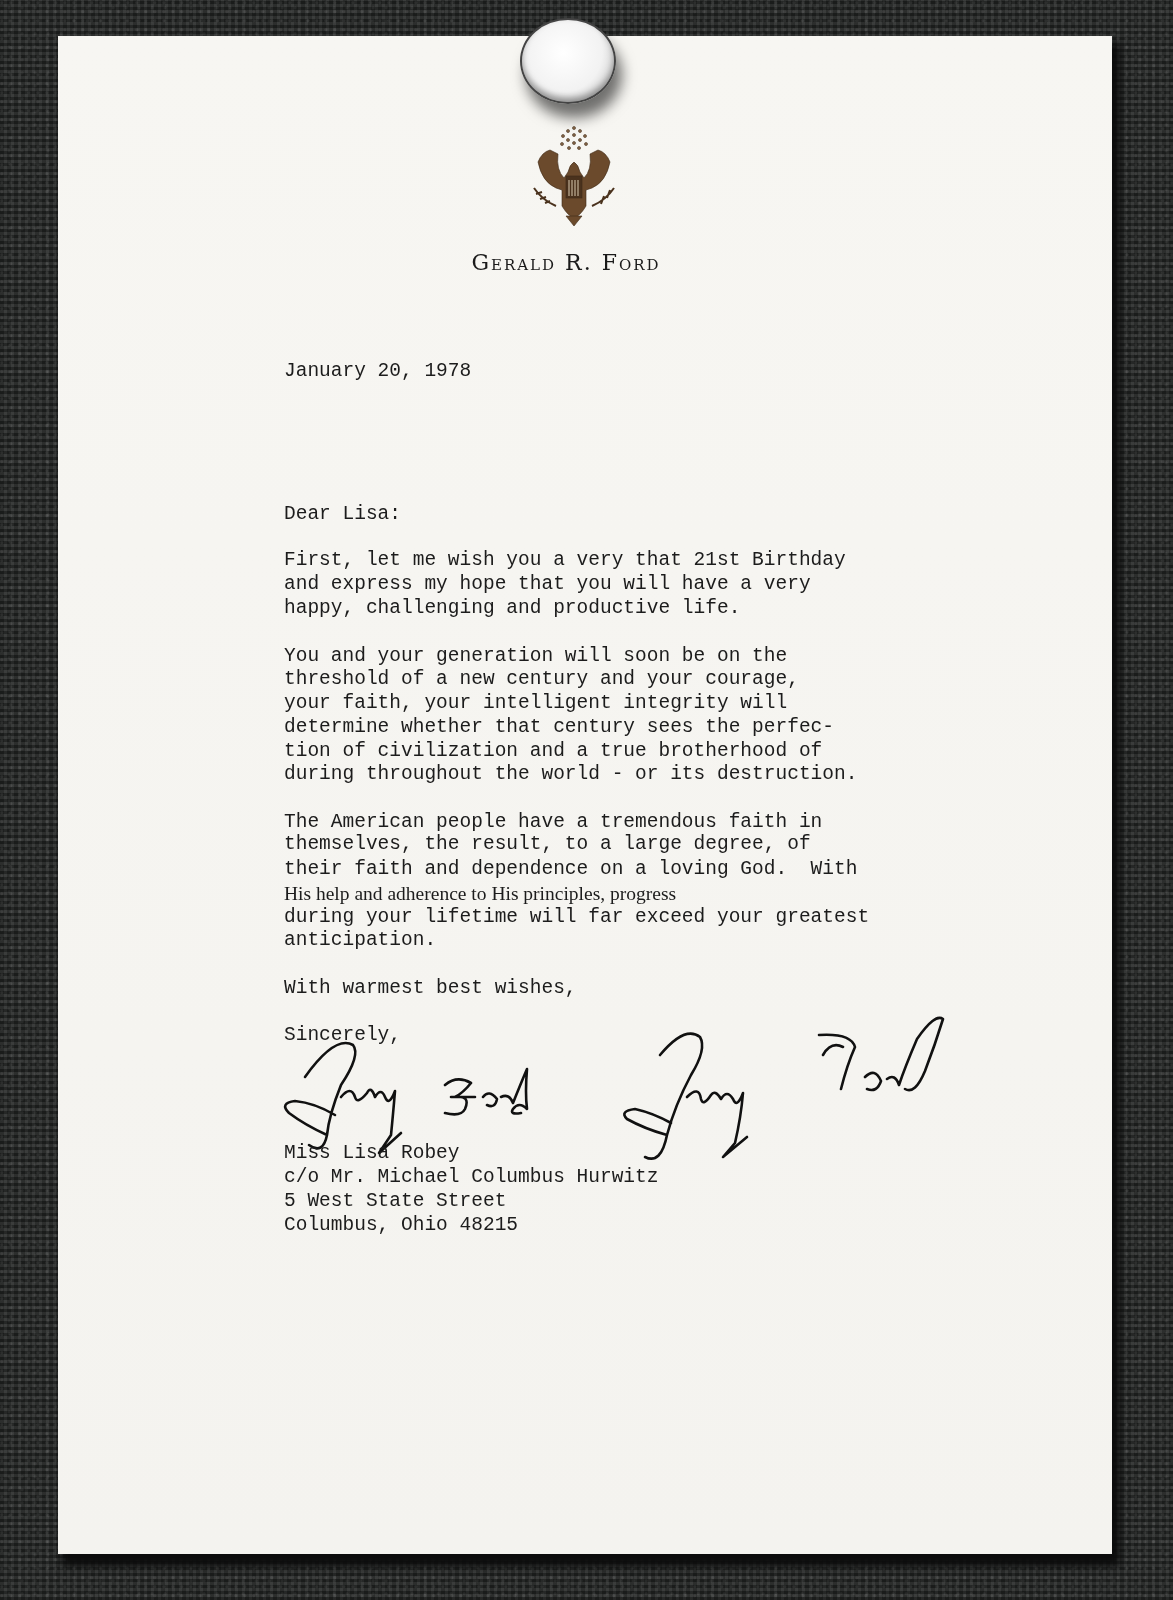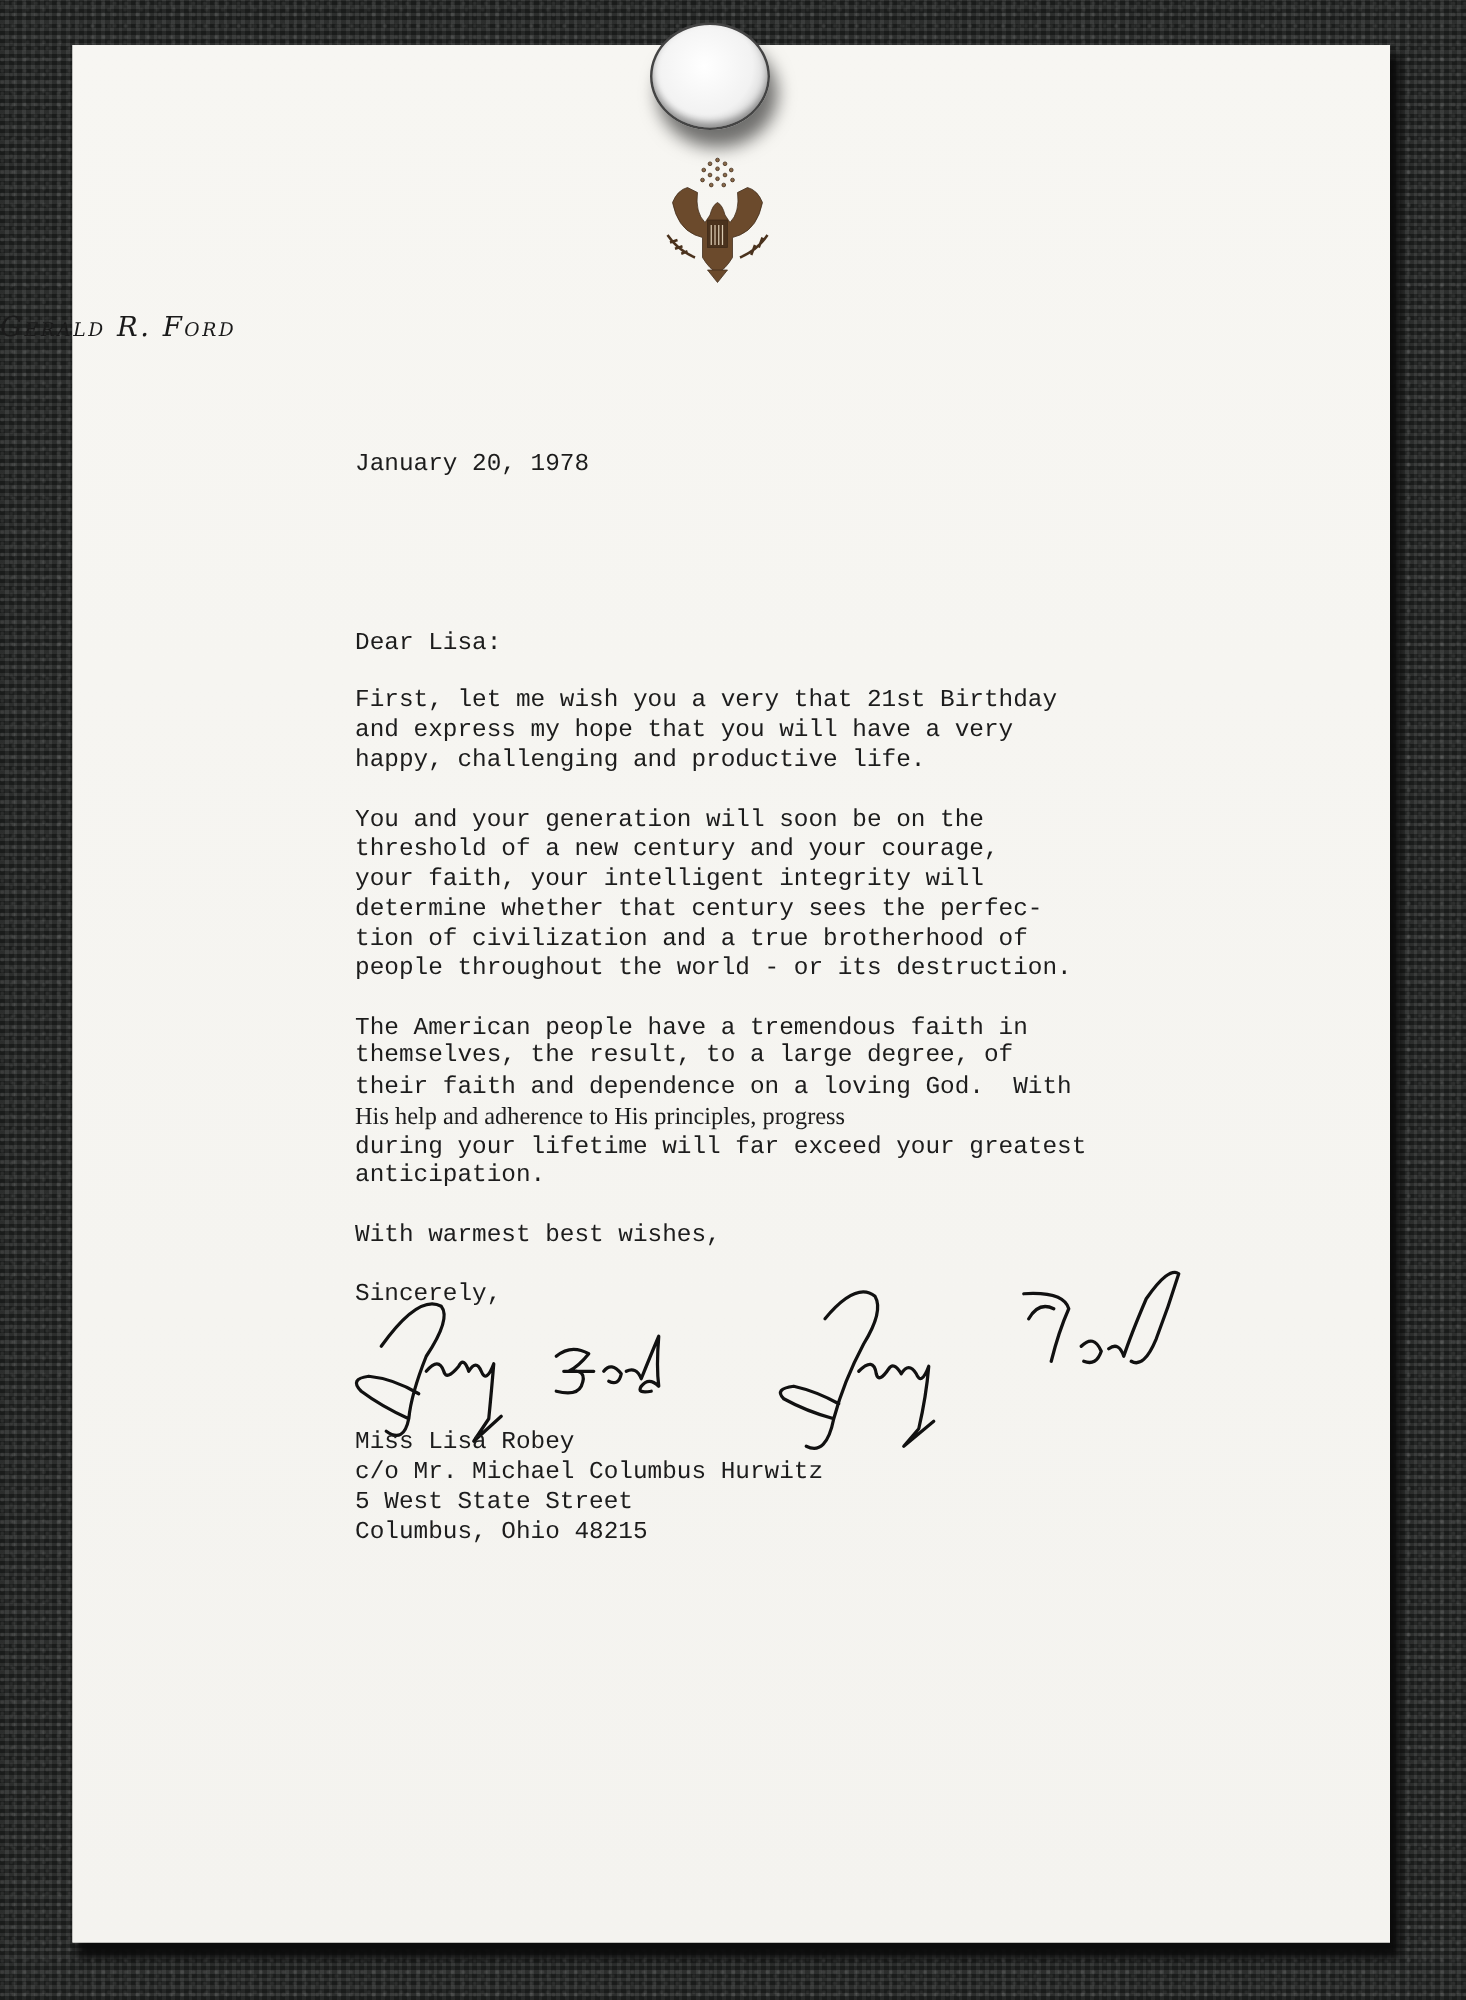--- a/index.html
+++ b/index.html
@@ -26,24 +26,23 @@
     position:absolute; left:520px; top:18px; width:92px; height:82px;
     border-radius:50%;
     background: radial-gradient(circle at 45% 40%, #ffffff 0%, #f2f2f2 55%, #cfcfcf 80%, #8a8a8a 100%);
     box-shadow: 6px 14px 14px rgba(0,0,0,0.55), inset 0 -4px 6px rgba(0,0,0,0.35);
     border:2px solid #444;
   }
   .seal {
     position:absolute; left:528px; top:120px; width:92px; height:108px;
   }
   .letterhead {
-    position:absolute; left:0; width:1132px; top:250px; 
+    position:absolute; left:0; width:1132px; top:250px; text-align:center;
     font-family:"DejaVu Serif", serif; font-size:22px; letter-spacing:2px; color:#1a1a1a;
     font-variant:small-caps;
-    font-style:italic;
   }
   .typed {
     position:absolute; left:284px;
     font-family:"Liberation Mono", monospace; font-size:19.5px; color:#1c1c1c;
     line-height:23.8px; white-space:pre;
   }
   .sig {
     position:absolute; left:275px; top:1005px; width:700px; height:170px;
   }
 </style>
@@ -96,21 +95,21 @@
   <div class="typed" style="top:573px;">and express my hope that you will have a very</div>
   <div class="typed" style="top:597px;text-align:right;">happy, challenging and productive life.</div>
 </div>
 
 <div>
   <div class="typed" style="top:645px;">You and your generation will soon be on the</div>
   <div class="typed" style="top:668px;">threshold of a new century and your courage,</div>
   <div class="typed" style="top:692px;">your faith, your intelligent integrity will</div>
   <div class="typed" style="top:716px;">determine whether that century sees the perfec-</div>
   <div class="typed" style="top:740px;">tion of civilization and a true brotherhood of</div>
-  <div class="typed" style="top:763px;">people throughout the world - or its destruction.</div>
+  <div class="typed" style="top:763px;">during throughout the world - or its destruction.</div>
 </div>
 
 <div>
   <div class="typed" style="top:811px;">The American people have a tremendous faith in</div>
   <div class="typed" style="top:793px;margin-top:40px;">themselves, the result, to a large degree, of</div>
   <div class="typed" style="top:858px;">their faith and dependence on a loving God.  With</div>
   <div class="typed" style="top:882px;font-family:Liberation Serif, serif;">His help and adherence to His principles, progress</div>
   <div class="typed" style="top:906px;">during your lifetime will far exceed your greatest</div>
   <div class="typed" style="top:929px;">anticipation.</div>
 </div>

